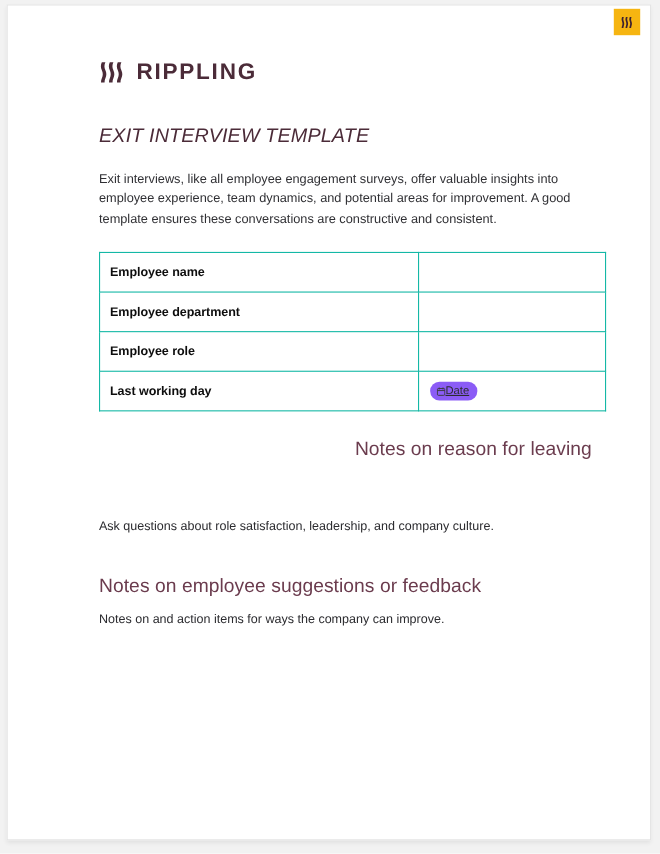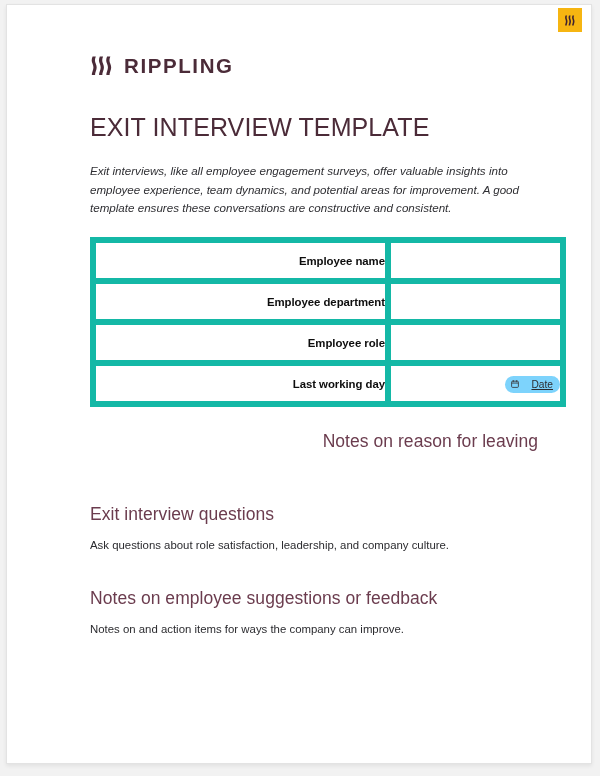--- a/index.html
+++ b/index.html
@@ -63,70 +63,69 @@
 
   
   .content {
     position: absolute;
     left: 83px;
     top: 108px;
     width: 448px;
   }
 
   .doc-title {
-    font-size: 25px;
+    font-size: 18px;
     font-weight: 300;
     color: #4b2b38;
     letter-spacing: 0.1px;
     margin: 0 0 20px 0;
     line-height: 1.15;
     white-space: nowrap;
+    font-style: italic;
   }
 
   .intro {
     font-size: 11.6px;
-    font-style: italic;
     color: #2f2f33;
     line-height: 1.62;
     margin: 0 0 19px 0;
     width: 433px;
   }
 
   
   .info-table {
     border-collapse: collapse;
     width: 439px;
     table-layout: fixed;
     margin-bottom: 24px;
   }
   .info-table td {
-    border: 6px solid #14b8a6;
+    border: 1px solid #14b8a6;
     height: 35px;
     padding: 0 0 0 9px;
     vertical-align: middle;
-    text-align: right;
   }
   .info-table td.label-cell {
     width: 280px;
     font-size: 11.4px;
     font-weight: bold;
     color: #0d0d0d;
     letter-spacing: -0.05px;
   }
   .info-table td.value-cell {
     width: 159px;
     padding-left: 10px;
   }
 
   
   .date-chip {
     display: inline-flex;
     align-items: center;
-    gap: 12px;
-    background: #7dd3fc;
+    gap: 0;
+    background: #8b5cf6;
     border-radius: 9px;
     padding: 2px 7px 2px 6px;
     font-size: 10.2px;
     color: #2c2c30;
     line-height: 1.3;
     text-decoration: underline;
   }
   .cal-icon { display: block; }
 
   
@@ -211,21 +210,20 @@
           </td>
         </tr>
       </tbody>
     </table>
 
     <div class="section sec-gap-1">
       <h2 class="section-heading">Notes on reason for leaving</h2>
     </div>
 
     <div class="section sec-gap-2">
-      <h2 class="section-heading">Exit interview questions</h2>
       <p class="section-body">Ask questions about role satisfaction, leadership, and company culture.</p>
     </div>
 
     <div class="section sec-gap-3">
       <h2 class="section-heading">Notes on employee suggestions or feedback</h2>
       <p class="section-body">Notes on and action items for ways the company can improve.</p>
     </div>
 
   </div>
 </div>

